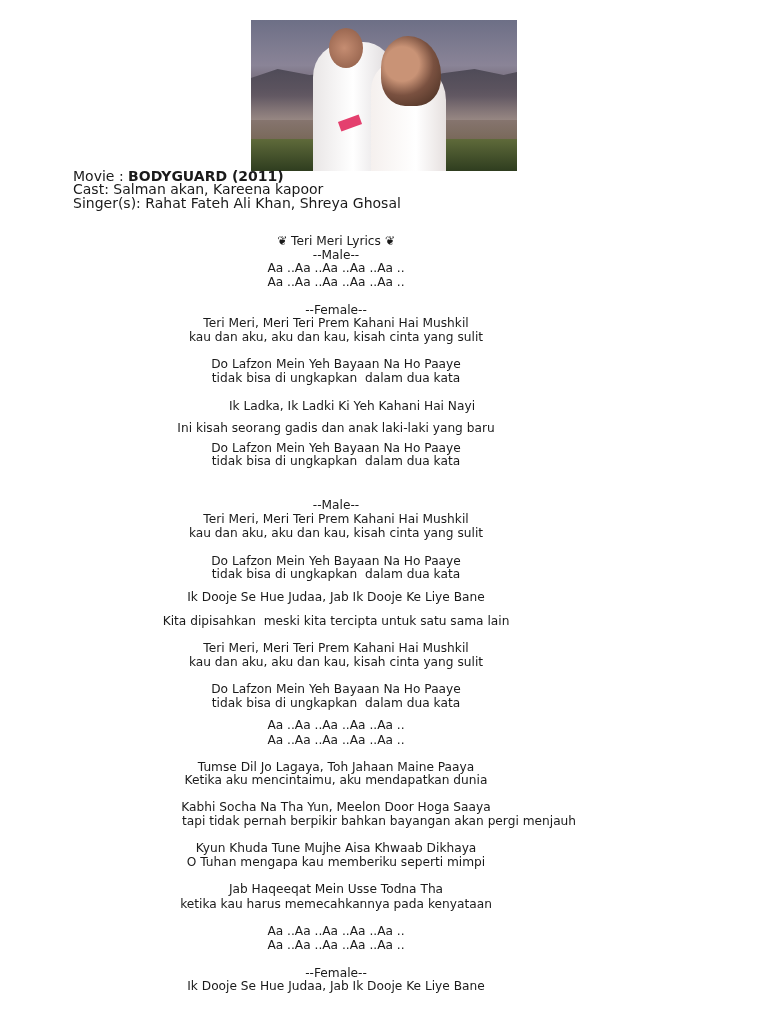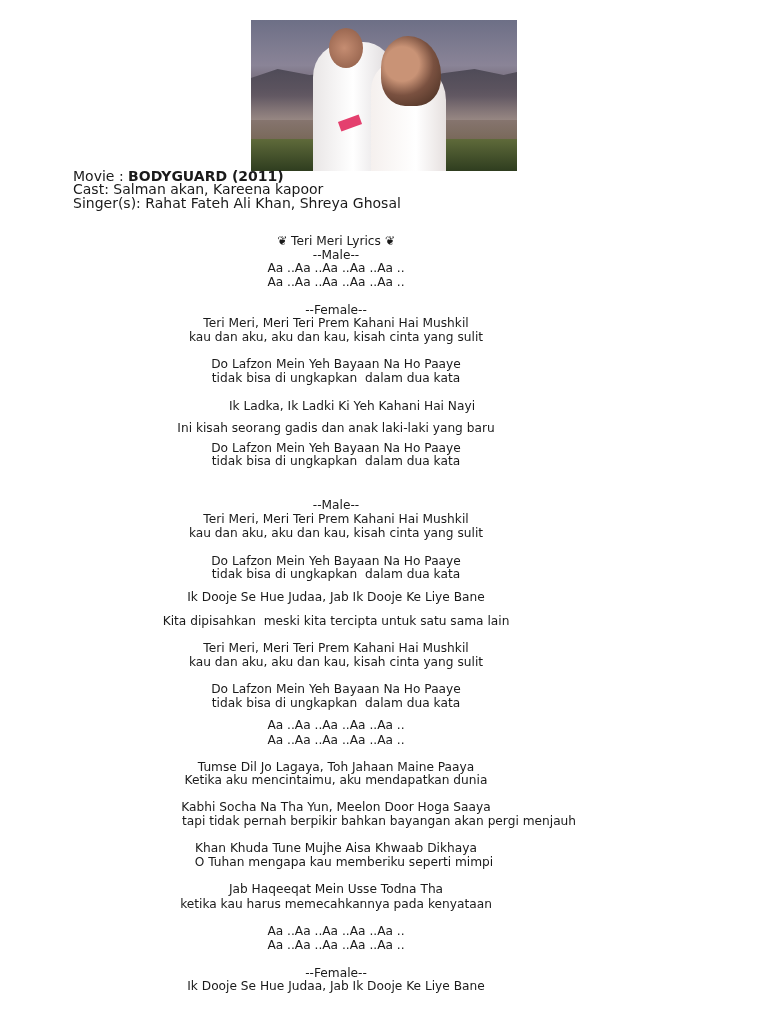--- a/index.html
+++ b/index.html
@@ -68,21 +68,21 @@
     <div class="line" style="top: 641px;">Teri Meri, Meri Teri Prem Kahani Hai Mushkil</div>
     <div class="line" style="top: 655px;">kau dan aku, aku dan kau, kisah cinta yang sulit</div>
     <div class="line" style="top: 682px;">Do Lafzon Mein Yeh Bayaan Na Ho Paaye</div>
     <div class="line" style="top: 696px;">tidak bisa di ungkapkan  dalam dua kata</div>
     <div class="line" style="top: 718px;">Aa ..Aa ..Aa ..Aa ..Aa ..</div>
     <div class="line" style="top: 733px;">Aa ..Aa ..Aa ..Aa ..Aa ..</div>
     <div class="line" style="top: 760px;">Tumse Dil Jo Lagaya, Toh Jahaan Maine Paaya</div>
     <div class="line" style="top: 773px; text-align: center;">Ketika aku mencintaimu, aku mendapatkan dunia</div>
     <div class="line" style="top: 800px;">Kabhi Socha Na Tha Yun, Meelon Door Hoga Saaya</div>
     <div class="line" style="top: 814px; padding-left: 43px;">tapi tidak pernah berpikir bahkan bayangan akan pergi menjauh</div>
-    <div class="line" style="top: 841px;">Khan Khuda Tune Mujhe Aisa Khwaab Dikhaya</div>
-    <div class="line" style="top: 855px; margin-left: 8px;">O Tuhan mengapa kau memberiku seperti mimpi</div>
+    <div class="line" style="top: 841px;">Kyun Khuda Tune Mujhe Aisa Khwaab Dikhaya</div>
+    <div class="line" style="top: 855px;">O Tuhan mengapa kau memberiku seperti mimpi</div>
     <div class="line" style="top: 882px;">Jab Haqeeqat Mein Usse Todna Tha</div>
     <div class="line" style="top: 897px;">ketika kau harus memecahkannya pada kenyataan</div>
     <div class="line" style="top: 924px;">Aa ..Aa ..Aa ..Aa ..Aa ..</div>
     <div class="line" style="top: 938px;">Aa ..Aa ..Aa ..Aa ..Aa ..</div>
     <div class="line" style="top: 966px;">--Female--</div>
     <div class="line" style="top: 979px;">Ik Dooje Se Hue Judaa, Jab Ik Dooje Ke Liye Bane</div>
   </div>
 
 </body></html>

